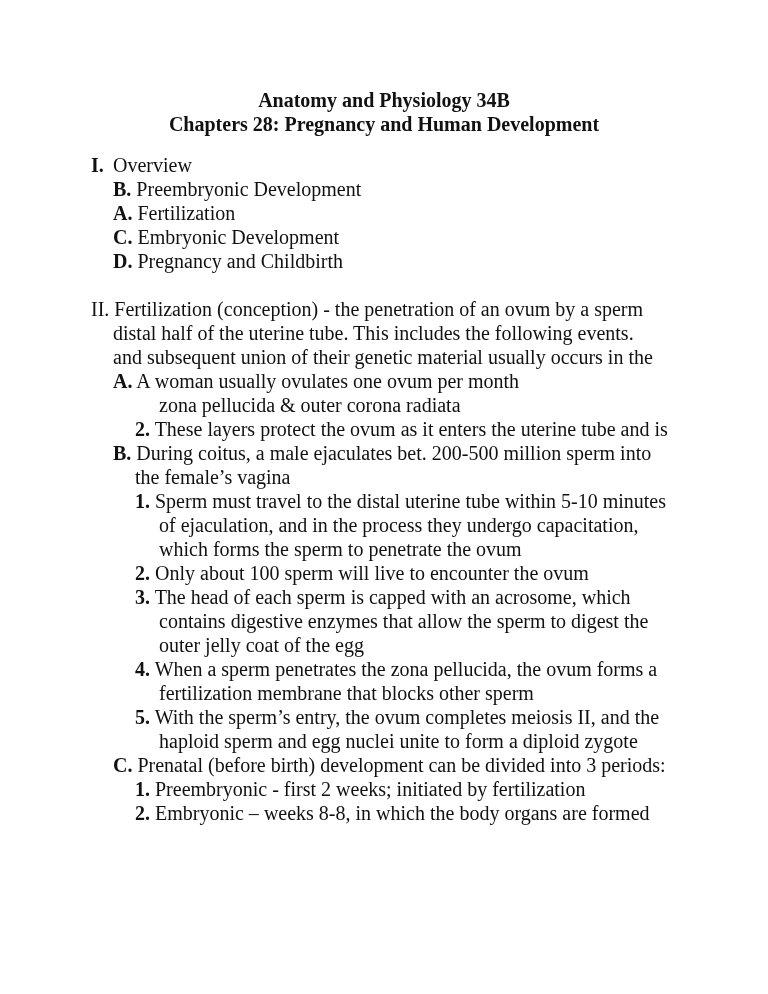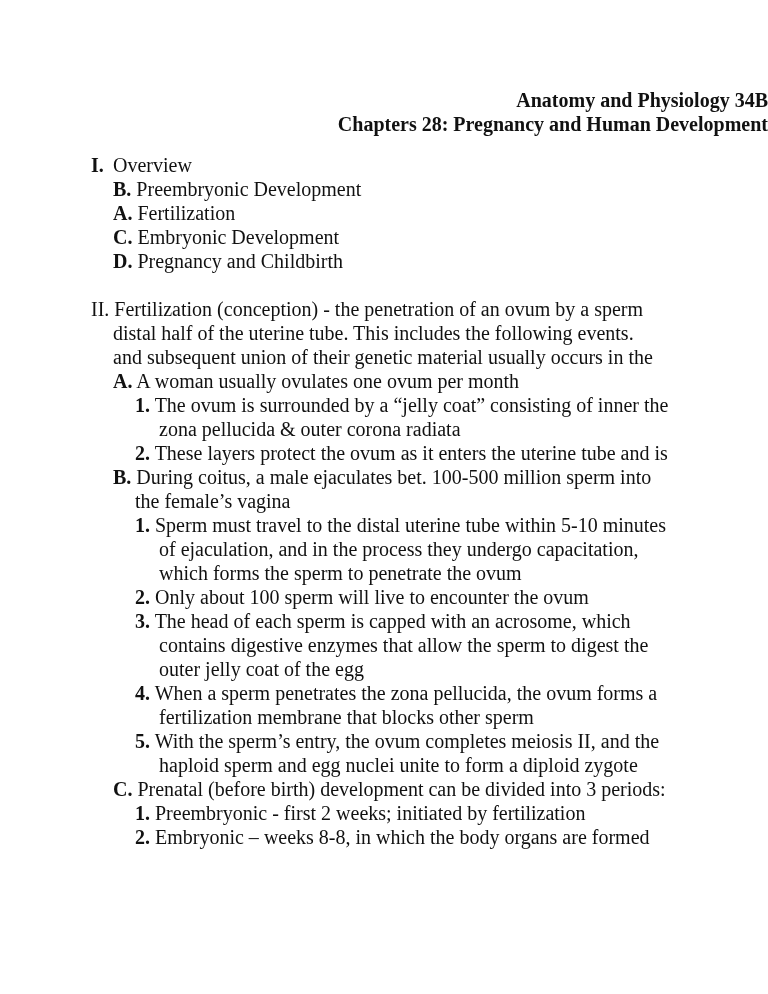--- a/index.html
+++ b/index.html
@@ -2,21 +2,21 @@
 <html><head>
   <meta charset="utf-8">
   <style>
     html, body { margin: 0; padding: 0; background: #ffffff; }
     body {
       width: 768px; height: 994px; overflow: hidden; position: relative;
       font-family: "Liberation Serif", "DejaVu Serif", serif;
       color: #111111; font-size: 20px;
     }
     .page { position: absolute; left: 0; top: 0; width: 768px; height: 994px; }
-    .title-block { position: absolute; top: 88px; left: 0; width: 768px; text-align: right; font-weight: bold; line-height: 24px; }
+    .title-block { position: absolute; top: 88px; left: 0; width: 768px; text-align: center; font-weight: bold; line-height: 24px; }
     .title-block div { white-space: nowrap; }
     .outline { position: absolute; top: 153px; left: 91px; width: 640px; line-height: 24px; }
     .line { position: relative; white-space: nowrap; height: 24px; }
     .lvl0 { padding-left: 0; }
     .lvl0c { padding-left: 22px; }
     .lvl1 { padding-left: 22px; }
     .lvl1c { padding-left: 44px; }
     .lvl2 { padding-left: 44px; }
     .lvl2c { padding-left: 68px; }
     .gap { height: 24px; }
@@ -46,25 +46,24 @@
 
     <div class="gap"></div>
 
     <div class="line lvl0">
       <b>II.</b> <b>Fertilization</b> <span>(conception) - the penetration of an ovum by a sperm</span>
     </div>
     <div class="line lvl0c">distal half of the uterine tube.  This includes the following events.</div>
     <div class="line lvl0c">and subsequent union of their genetic material usually occurs in the</div>
 
     <div class="line lvl1"><span class="lbl">A.</span> <span>A woman usually ovulates one ovum per month</span></div>
-    <div class="line lvl2"><span class="lbl">1.</span> <span>The ovum is surrounded by a “jelly coat” consisting of inner the</span></div>
     <div class="line lvl2c">zona pellucida &amp; outer corona radiata</div>
     <div class="line lvl2"><span class="lbl">2.</span> <span>These layers protect the ovum as it enters the uterine tube and is</span></div>
 
-    <div class="line lvl1"><span class="lbl">B.</span> <span>During coitus, a male ejaculates bet. 100-500 million sperm into</span></div>
+    <div class="line lvl1"><span class="lbl">B.</span> <span>During coitus, a male ejaculates bet. 200-500 million sperm into</span></div>
     <div class="line lvl1c">the female’s vagina</div>
 
     <div class="line lvl2"><span class="lbl">1.</span> <span>Sperm must travel to the distal uterine tube within 5-10 minutes</span></div>
     <div class="line lvl2c"><span>of ejaculation, and in the process they undergo </span><b>capacitation</b><span>,</span></div>
     <div class="line lvl2c">which forms the sperm to penetrate the ovum</div>
 
     <div class="line lvl2"><span class="lbl">2.</span> <span>Only about 100 sperm will live to encounter the ovum</span></div>
 
     <div class="line lvl2"><span class="lbl">3.</span> <span>The head of each sperm is capped with an </span><b>acrosome</b><span>, which</span></div>
     <div class="line lvl2c">contains digestive enzymes that allow the sperm to digest the</div>

